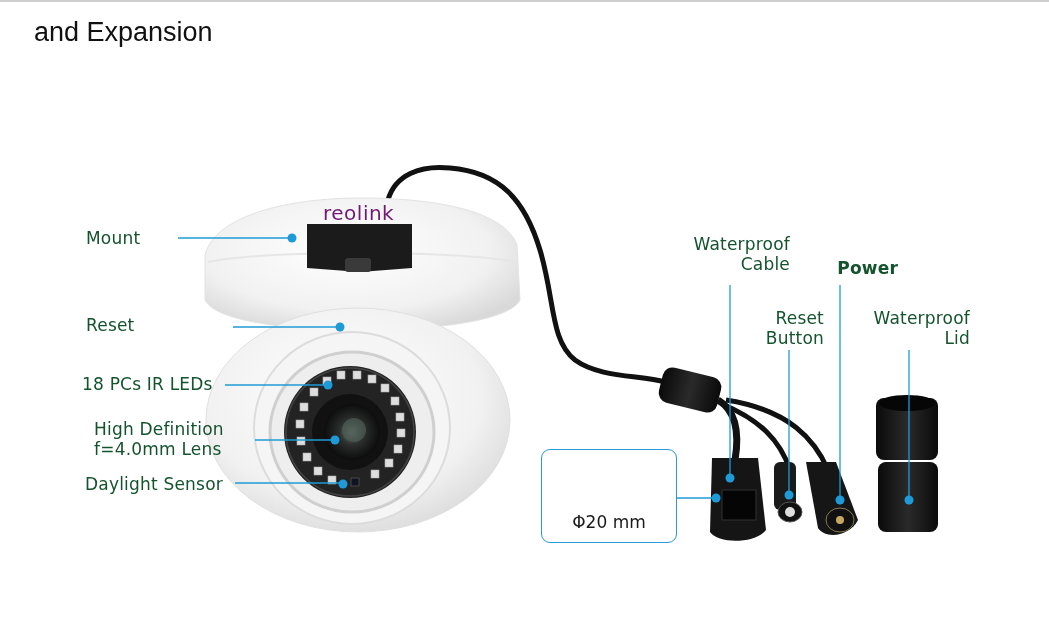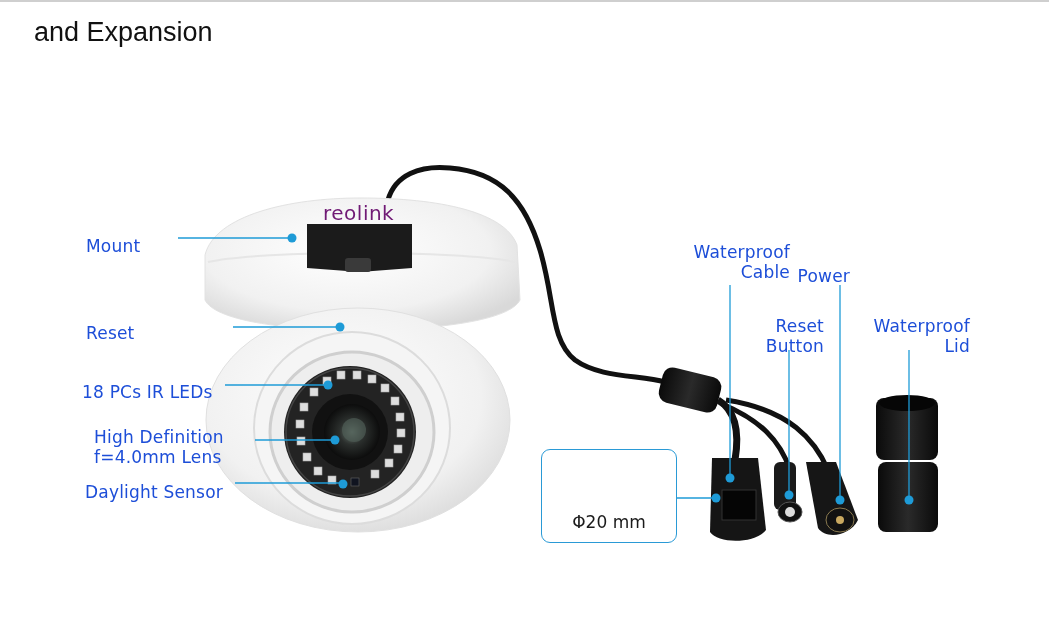--- a/index.html
+++ b/index.html
@@ -7,22 +7,22 @@
     width: 1049px; height: 620px; background: #ffffff; position: relative; overflow: hidden;
     font-family: "DejaVu Sans", sans-serif; color: #1a1a1a;
   }
   .topline { position: absolute; left: 0; top: 0; width: 1049px; height: 2px; background: #cfcfcf; }
   .title {
     position: absolute; left: 34px; top: 17px; font-size: 27px; line-height: 31px;
     font-family: "Liberation Sans", sans-serif; color: #111;
   }
   .title div { white-space: nowrap; }
   .label {
-    position: absolute; font-size: 17px; line-height: 20px; color: #1d4ed8;
-    font-family: "DejaVu Sans", sans-serif; white-space: nowrap; letter-spacing: 0.2px; margin-top: 8px;
+    position: absolute; font-size: 17px; line-height: 20px; color: #14532d;
+    font-family: "DejaVu Sans", sans-serif; white-space: nowrap; letter-spacing: 0.2px;
   }
   .label.center { text-align: right; }
   .label div { white-space: nowrap; }
   svg.art { position: absolute; left: 0; top: 0; }
   .inset {
     position: absolute; left: 541px; top: 449px; width: 134px; height: 92px;
     border: 1px solid #2a9ad6; border-radius: 9px; background: #fff;
   }
   .inset-text {
     position: absolute; left: 0; width: 100%; top: 62px; text-align: center;
@@ -178,21 +178,21 @@
   <div>f=4.0mm Lens</div>
 </div>
 <div class="label" style="left:85px; top:474px;">
   <div>Daylight Sensor</div>
 </div>
 
 <div class="label center" style="left:672px; top:234px; width:118px;">
   <div>Waterproof</div>
   <div>Cable</div>
 </div>
-<div class="label center" style="left:776px; top:258px; width:74px;">
+<div class="label center" style="left:824px; top:258px; width:74px;font-weight:bold;">
   <div>Power</div>
 </div>
 <div class="label center" style="left:748px; top:308px; width:76px;">
   <div>Reset</div>
   <div>Button</div>
 </div>
 <div class="label center" style="left:848px; top:308px; width:122px;">
   <div>Waterproof</div>
   <div>Lid</div>
 </div>

